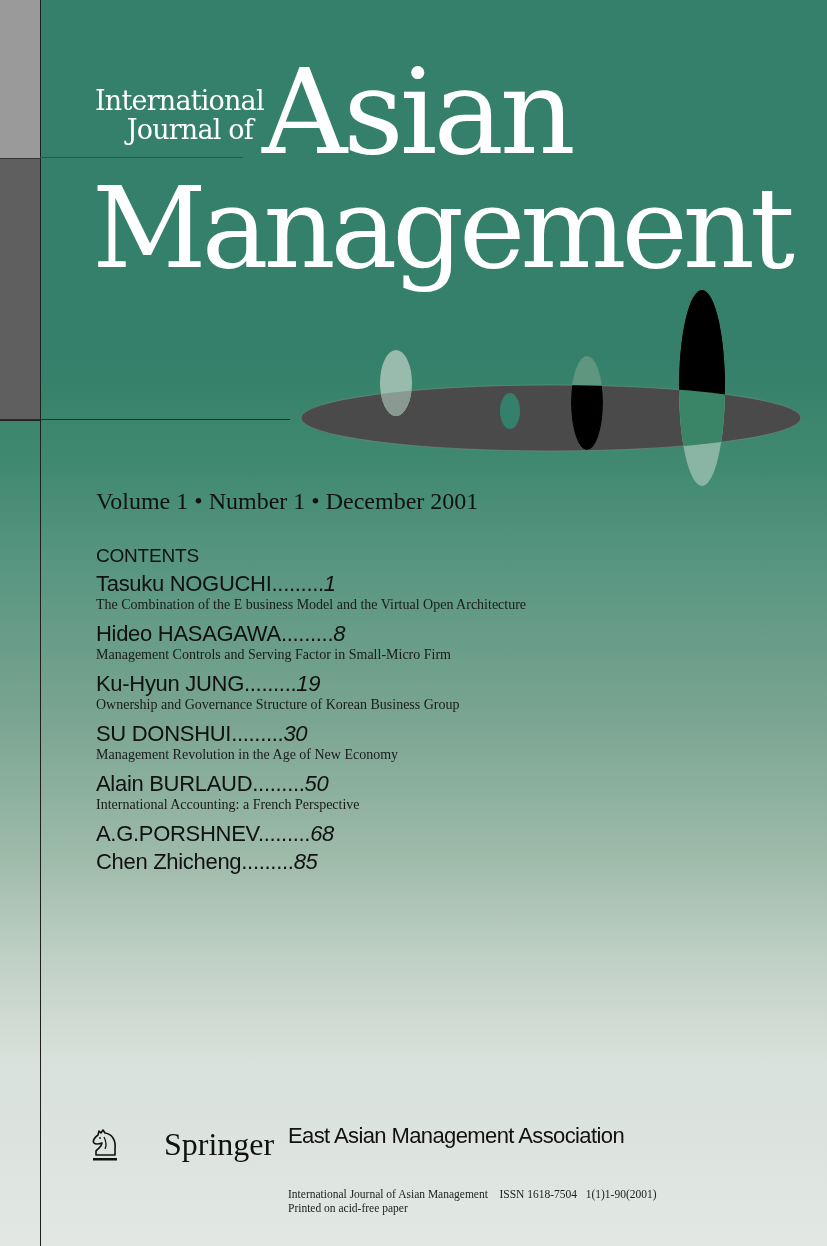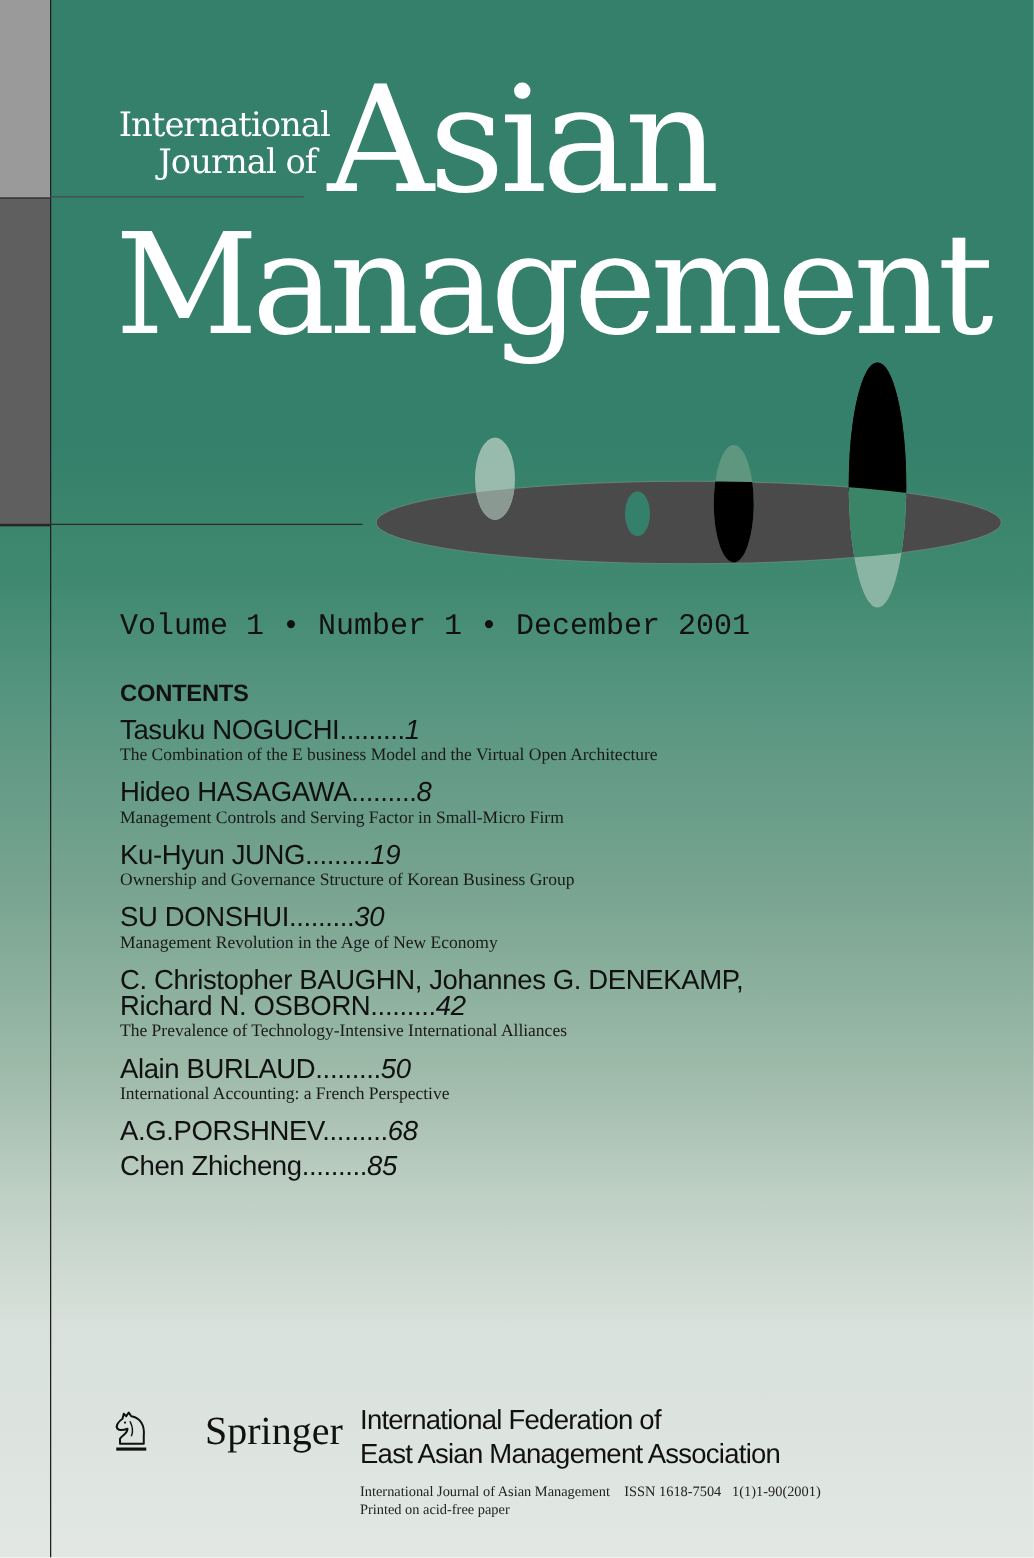--- a/index.html
+++ b/index.html
@@ -16,23 +16,23 @@
   .hline-top { position: absolute; left: 40px; top: 157px; width: 203px; height: 1px; background: #4a4a4a; }
   .hline-mid { position: absolute; left: 0; top: 419px; width: 290px; height: 1px; background: #2a2a2a; }
 
   .title-small { position: absolute; left: 95px; top: 86px; color: #fff; font-size: 27px; line-height: 29px; text-align: right; width: 158px; font-family: "DejaVu Serif", serif; letter-spacing: -0.8px; }
   .title-small span { display: block; }
   .title-asian { position: absolute; left: 262px; top: 52px; color: #fff; font-size: 118px; line-height: 120px; font-family: "DejaVu Serif", serif; letter-spacing: -4px; }
   .title-mgmt { position: absolute; left: 92px; top: 168px; color: #fff; font-size: 112px; line-height: 120px; font-family: "DejaVu Serif", serif; letter-spacing: -5px; }
 
   .shapes { position: absolute; left: 0; top: 0; width: 827px; height: 500px; pointer-events: none; }
 
-  .issue-line { position: absolute; left: 96px; top: 488px; font-size: 24px; color: #111; font-family: Liberation Mono, monospace; }
+  .issue-line { position: absolute; left: 96px; top: 488px; font-size: 24px; color: #111; font-family: Liberation Serif, serif; }
   .contents { position: absolute; left: 96px; top: 545px; width: 700px; }
-  .contents-head { font-family: "Liberation Sans", sans-serif; font-weight: bold; font-size: 19px; color: #111; margin-bottom: 6px; letter-spacing: -0.2px; }
+  .contents-head { font-family: "Liberation Sans", sans-serif; font-weight: normal; font-size: 19px; color: #111; margin-bottom: 6px; letter-spacing: -0.2px; }
   .entry { margin-bottom: 7px; }
   .author { font-family: "Liberation Sans", sans-serif; font-size: 22px; color: #111; line-height: 21px; letter-spacing: -0.3px; }
   .author .page { font-style: italic; }
   .article { font-family: "Liberation Serif", serif; font-size: 14px; color: #1a1a1a; line-height: 22px; }
 
   .springer { position: absolute; left: 90px; top: 1126px; display: flex; align-items: center; gap: 36px; }
   .springer-word { font-family: "Liberation Serif", serif; font-size: 32px; color: #111; margin-left: 8px; }
   .federation { position: absolute; left: 288px; top: 1122px; font-family: "Liberation Sans", sans-serif; font-size: 22px; line-height: 27px; color: #111; letter-spacing: -0.6px; }
   .fed-meta { position: absolute; left: 288px; top: 1187px; font-family: Liberation Serif, serif; font-size: 11.5px; line-height: 14px; color: #222; }
 </style>
@@ -93,25 +93,20 @@
   </div>
   <div class="entry">
     <div class="author"><span>Ku-Hyun JUNG</span><span>.........</span><span class="page">19</span></div>
     <div class="article">Ownership and Governance Structure of Korean Business Group</div>
   </div>
   <div class="entry">
     <div class="author"><span>SU DONSHUI</span><span>.........</span><span class="page">30</span></div>
     <div class="article">Management Revolution in the Age of New Economy</div>
   </div>
   <div class="entry">
-    <div class="author">C. Christopher BAUGHN, Johannes G. DENEKAMP,</div>
-    <div class="author"><span>Richard N. OSBORN</span><span>.........</span><span class="page">42</span></div>
-    <div class="article">The Prevalence of Technology-Intensive International Alliances</div>
-  </div>
-  <div class="entry">
     <div class="author"><span>Alain BURLAUD</span><span>.........</span><span class="page">50</span></div>
     <div class="article">International Accounting: a French Perspective</div>
   </div>
   <div class="entry">
     <div class="author"><span>A.G.PORSHNEV</span><span>.........</span><span class="page">68</span></div>
   </div>
   <div class="entry">
     <div class="author"><span>Chen Zhicheng</span><span>.........</span><span class="page">85</span></div>
   </div>
 </div>
@@ -120,19 +115,18 @@
   <svg width="30" height="36" viewBox="0 0 30 36">
     <path d="M6,28 L6,24 C8,21 12,20 12,16 C9,17 6,18 4,16 C2,14 5,10 8,8 L9,4 L11,6 L13,3 L15,6 C22,7 26,13 25,22 L25,28 Z" fill="none" stroke="#111" stroke-width="1.6" stroke-linejoin="round"></path>
     <path d="M14,10 C16,14 17,18 15,22" fill="none" stroke="#111" stroke-width="1.2"></path>
     <circle cx="10" cy="11" r="0.9" fill="#111"></circle>
     <rect x="3" y="31" width="24" height="2.5" fill="#111"></rect>
   </svg>
   <span class="springer-word">Springer</span>
 </div>
 
 <div class="federation">
-  <div>International Federation of</div>
   <div>East Asian Management Association</div>
 </div>
 <div class="fed-meta">
   <div style="white-space:pre;">International Journal of Asian Management    ISSN 1618-7504   1(1)1-90(2001)</div>
   <div>Printed on acid-free paper</div>
 </div>
 
 </body></html>

